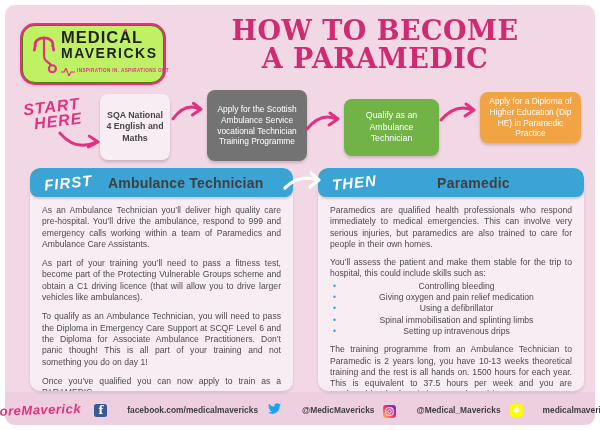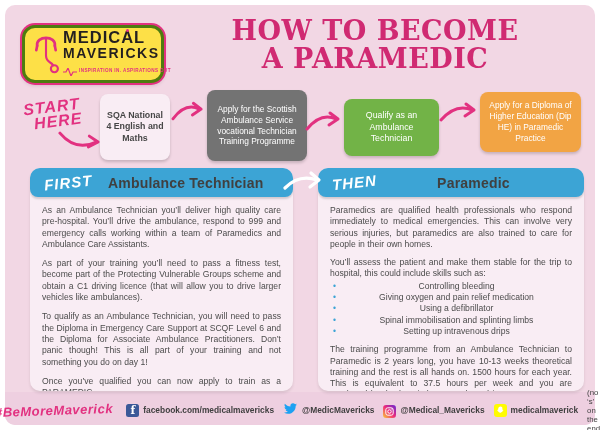--- a/index.html
+++ b/index.html
@@ -3,22 +3,22 @@
 <meta charset="utf-8">
 <style>
   html,body{margin:0;padding:0;background:#ffffff;}
   .page{position:relative;width:600px;height:430px;background:#ffffff;overflow:hidden;
         font-family:"Liberation Sans",sans-serif;}
   .bg{position:absolute;left:5px;top:5px;right:5px;bottom:5px;background:#f2d7e4;border-radius:10px;}
   .footer-band{position:absolute;left:5px;right:5px;bottom:5px;height:33px;background:#eecfe0;
         border-radius:0 0 10px 10px;}
 
   
-  .logo{position:absolute;left:22px;top:25px;width:142px;height:58px;background:#fde047;
-        border:3px solid #4d7c0f;border-radius:13px;box-shadow:0 0 0 2px #e23180,0 2px 4px rgba(0,0,0,.18);
+  .logo{position:absolute;left:22px;top:25px;width:142px;height:58px;background:#bef264;
+        border:1px solid #4d7c0f;border-radius:13px;box-shadow:0 0 0 2px #e23180,0 2px 4px rgba(0,0,0,.18);
         display:flex;align-items:center;padding:2px 4px 2px 6px;box-sizing:border-box;}
   .logo-text{display:flex;flex-direction:column;line-height:1;margin-left:2px;}
   .logo-l1{font-size:16.5px;font-weight:bold;color:#231f20;letter-spacing:1px;position:relative;}
   .logo-l1 .idot{position:absolute;left:63px;top:0px;width:3px;height:3px;background:#e23180;border-radius:50%;}
   .logo-l2{font-size:14px;font-weight:bold;color:#231f20;letter-spacing:1.5px;margin-top:1px;}
   .logo-tag{display:flex;align-items:center;gap:2px;margin-top:3px;}
   .logo-tagline{font-size:4.6px;font-weight:bold;color:#e23180;letter-spacing:.4px;white-space:nowrap;}
 
   
   .title{position:absolute;left:225px;top:17px;width:300px;text-align:center;
@@ -28,21 +28,21 @@
   
   .start{position:absolute;left:24px;top:99px;color:#e23180;font-style:italic;font-weight:bold;
          font-size:16px;line-height:15px;transform:rotate(-7deg);letter-spacing:1px;}
   .start .l2{margin-left:9px;}
   .step{position:absolute;display:flex;align-items:center;justify-content:center;text-align:center;
         border-radius:8px;padding:4px 5px;box-sizing:border-box;font-weight:600;
         box-shadow:0 2px 3px rgba(0,0,0,.18);line-height:1.3;}
   .s0{left:100px;top:94px;width:70px;height:66px;background:#f9edf4;color:#474747;font-size:8.8px;}
   .s1{left:207px;top:90px;width:100px;height:71px;background:#737373;color:#ffffff;font-size:8.4px;font-weight:500;}
   .s2{left:344px;top:99px;width:95px;height:57px;background:#72b347;color:#ffffff;font-size:8.8px;font-weight:500;}
-  .s3{left:480px;top:92px;width:101px;height:60px;background:#f2a444;color:#ffffff;font-size:8.4px;font-weight:500;}
+  .s3{left:480px;top:92px;width:101px;height:51px;background:#f2a444;color:#ffffff;font-size:8.4px;font-weight:500;}
   .arr{position:absolute;}
 
   
   .panel{position:absolute;top:168px;width:266px;height:223px;background:#f9edf4;border-radius:10px;
          box-shadow:0 2px 3px rgba(0,0,0,.10);overflow:hidden;}
   .panel.left{left:30px;width:263px;}
   .panel.right{left:318px;}
   .panel-head{height:29px;background:#3ca4d5;border-radius:8px;display:flex;align-items:center;
          padding:0 14px;box-shadow:0 2px 2px rgba(0,0,0,.15);}
   .tag{color:#ffffff;font-style:italic;font-weight:bold;font-size:15px;transform:rotate(-6deg);letter-spacing:1px;}
@@ -53,21 +53,21 @@
   .skills{margin:0 0 7px 0;padding:0;list-style:none;}
   .skills li{position:relative;padding-left:11px;text-align:center;}
   .skills li::before{content:'•';position:absolute;left:3px;color:#3ca4d5;}
   .transition-arrow{position:absolute;left:283px;top:169px;z-index:5;}
 
   
   .footer{position:absolute;left:0;right:0;bottom:10px;height:20px;display:flex;align-items:center;
           justify-content:center;gap:9px;z-index:3;}
   .hashtag{color:#e23180;font-style:italic;font-weight:bold;font-size:13px;letter-spacing:.5px;
           transform:rotate(-2deg);margin-right:4px;}
-  .f-item{display:flex;align-items:center;gap:4px;justify-content:flex-end;}
+  .f-item{display:flex;align-items:center;gap:20px;justify-content:flex-end;}
   .f-label{font-size:8.4px;font-weight:600;color:#3f3f3f;}
   .note{font-size:7.8px;color:#3f3f3f;}
   .fb{width:13px;height:13px;background:#3b5998;border-radius:2.5px;color:#fff;display:flex;
       align-items:flex-end;justify-content:center;font-family:"DejaVu Serif",serif;
       font-weight:bold;font-size:11px;line-height:12px;overflow:hidden;}
   .fb::before{content:'f';}
   .ig{width:13px;height:13px;border-radius:3.5px;}
   .snap{width:13px;height:13px;background:#fffc00;border-radius:3px;display:flex;align-items:center;justify-content:center;}
 </style>
 </head>

